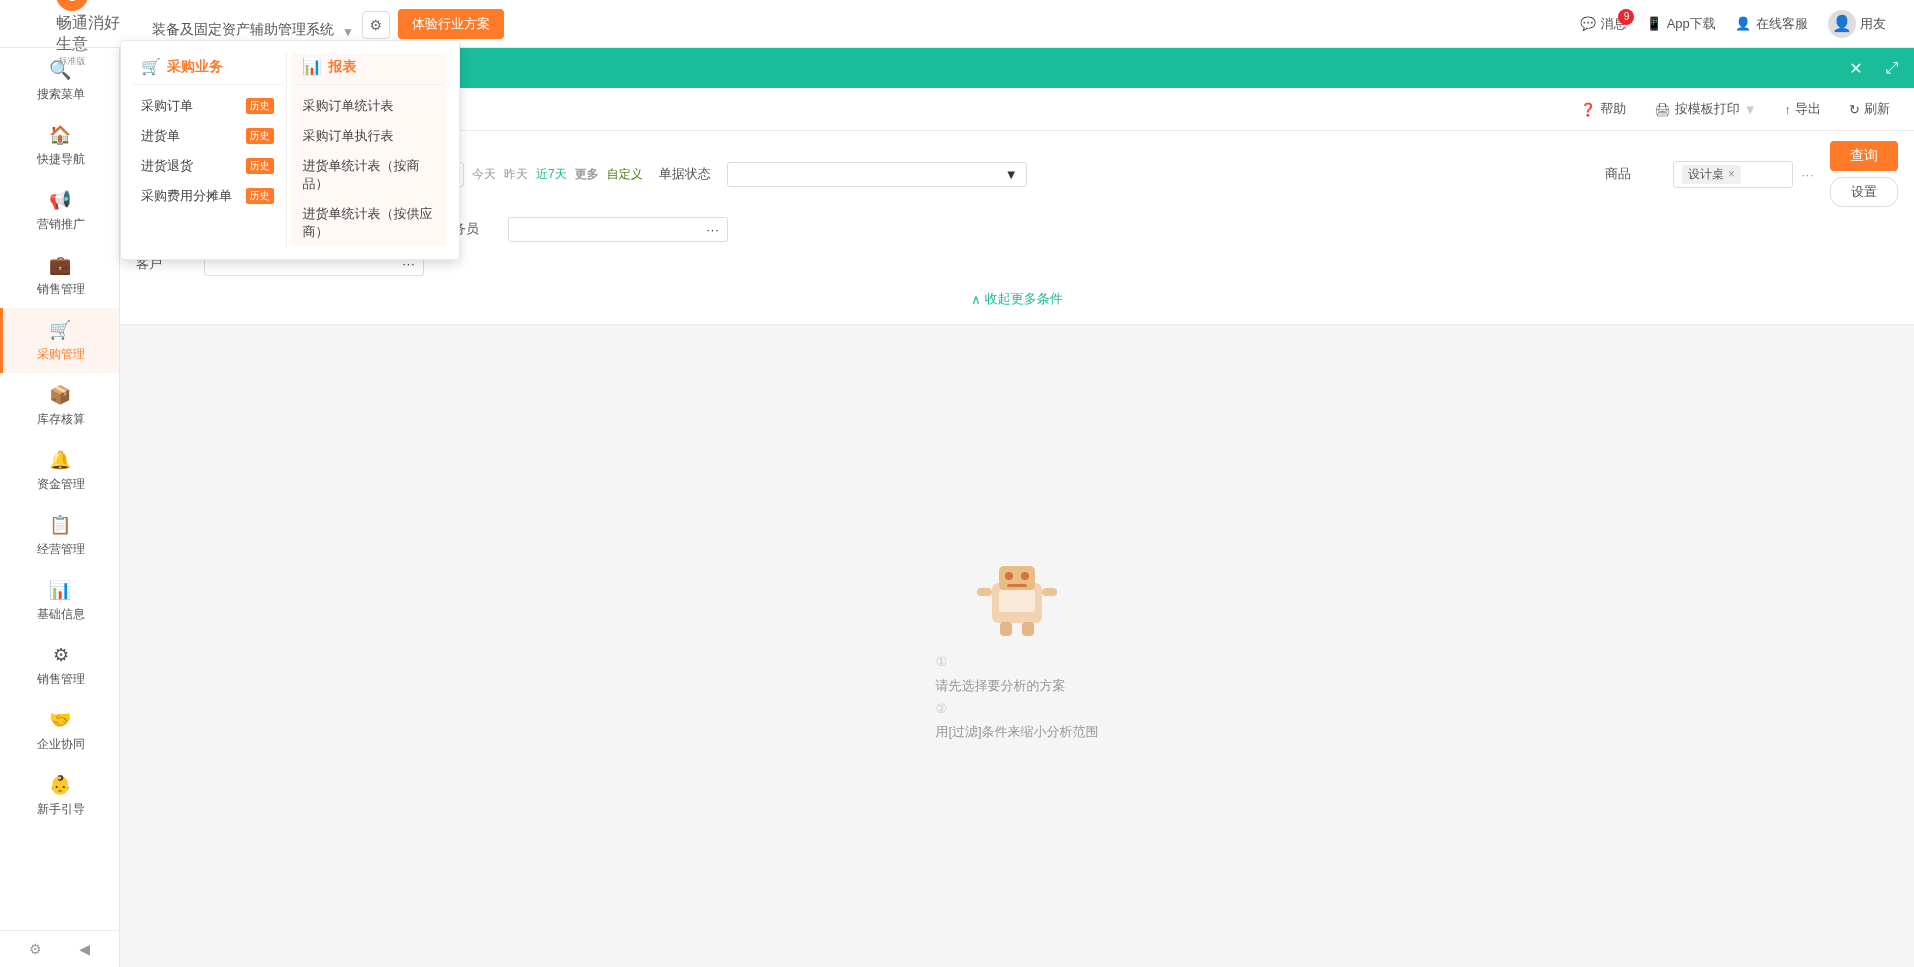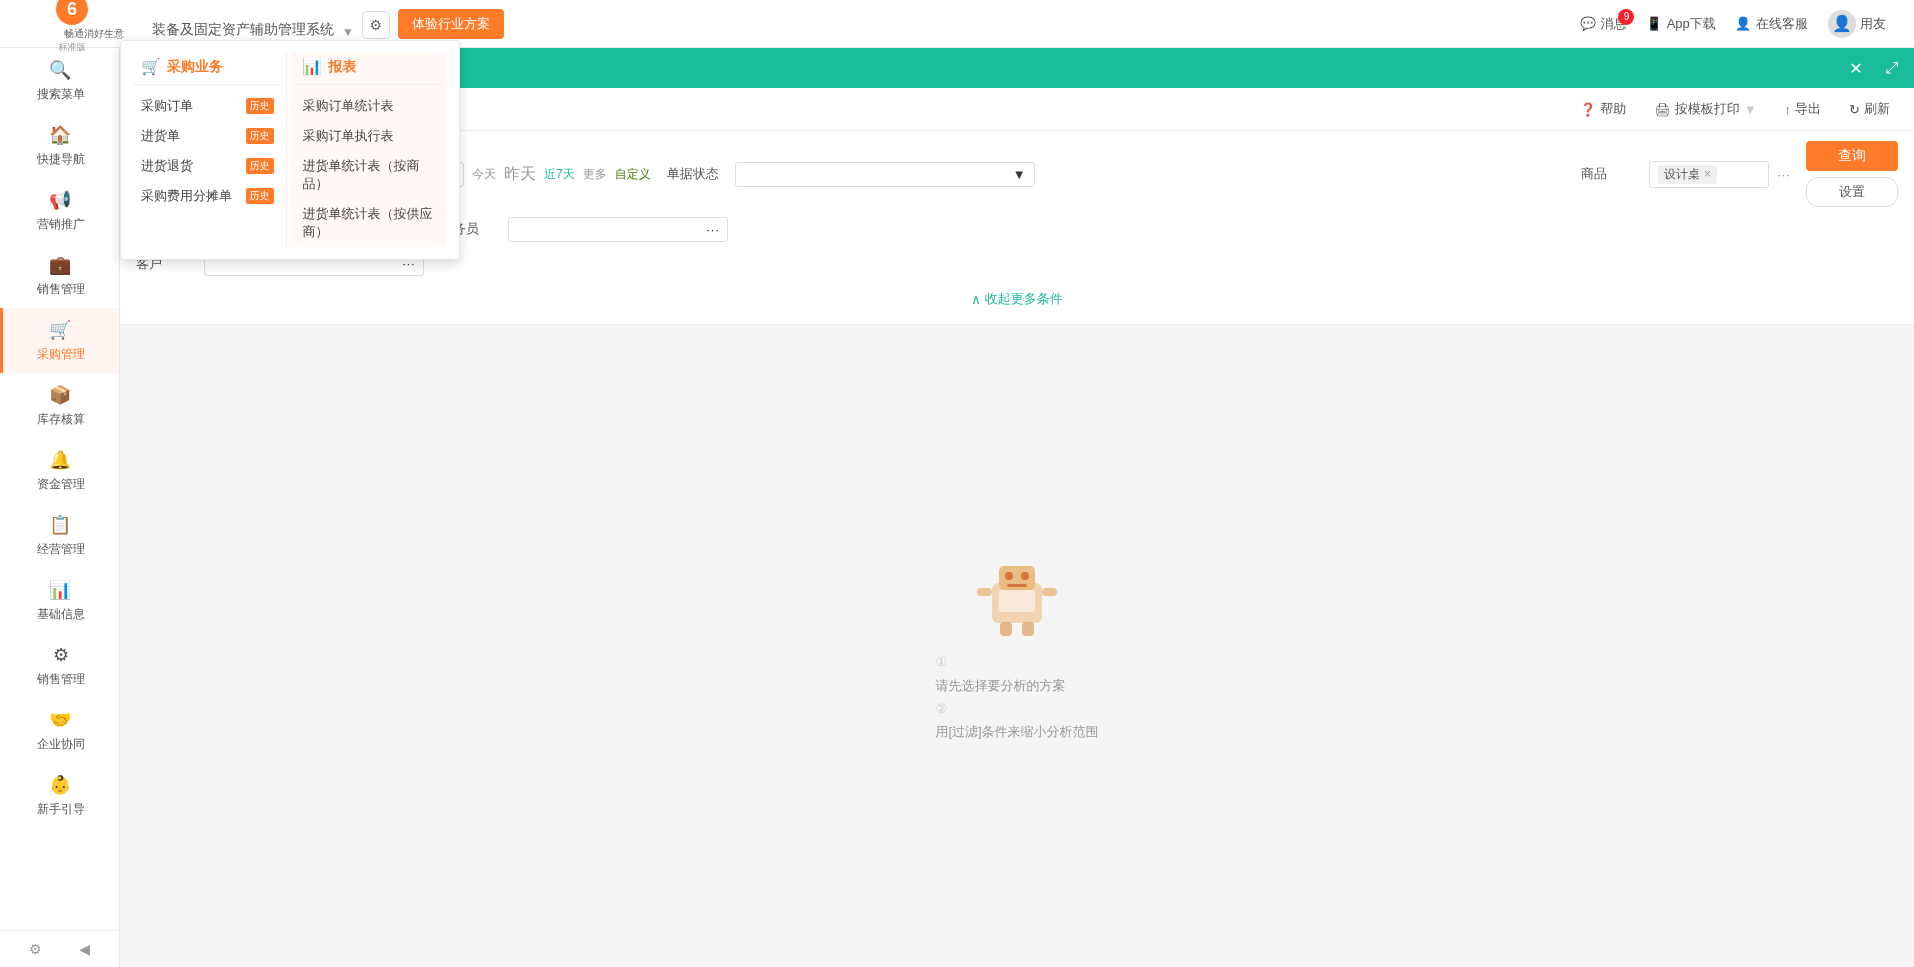--- a/index.html
+++ b/index.html
@@ -29,21 +29,21 @@
       height: 32px;
       background: #ff7b29;
       border-radius: 50%;
       display: flex;
       align-items: center;
       justify-content: center;
       color: white;
       font-size: 18px;
       font-weight: bold;
     }
-    .logo-text { font-size: 10px; color: #666; margin-top: 2px; margin-left: 44px; }
+    .logo-text { font-size: 16px; color: #666; margin-top: 2px; margin-left: 44px; }
     .logo-badge { font-size: 9px; color: #999; }
 
     .system-title {
       display: flex;
       align-items: flex-end;
       gap: 8px;
       flex: 1;
       padding-left: 20px;
       font-size: 14px;
       color: #555;
@@ -271,21 +271,21 @@
       align-items: center;
       gap: 4px;
     }
     .filter-tag-close { cursor: pointer; color: #999; }
     .filter-dots { color: #999; font-size: 13px; cursor: pointer; }
     .query-btn {
       background: #ff7b29;
       color: white;
       border: none;
       border-radius: 4px;
-      padding: 6px 32px;
+      padding: 6px 20px;
       cursor: pointer;
       font-size: 14px;
     }
     .set-btn {
       border: 1px solid #ddd;
       background: #fff;
       color: #555;
       border-radius: 12px;
       padding: 5px 16px;
       cursor: pointer;
@@ -569,23 +569,23 @@
 
       <div class="filter-row">
         <div class="filter-cell">
           <span class="filter-label">日期</span>
           <div class="date-range">
             <span>2024-01-01</span>
             <span class="date-sep">~</span>
             <span>2024-12-31</span>
           </div>
           <span style="font-size:12px;color:#999;cursor:pointer;">今天</span>
-          <span style="font-size:16px;color:#999;cursor:pointer;">昨天</span>
+          <span style="font-size:12px;color:#999;cursor:pointer;">昨天</span>
           <span style="font-size:12px;color:#1abc9c;cursor:pointer;">近7天</span>
-          <span style="font-size:12px;color:#999;cursor:pointer;">更多</span>
+          <span style="font-size:12px;color:#999;cursor:pointer;font-weight:bold;">更多</span>
           <span style="font-size:12px;color:#4d7c0f;cursor:pointer;">自定义</span>
         </div>
         <div class="filter-cell" style="flex:1;">
           <span class="filter-label">单据状态</span>
           <div class="select-wrap" style="width:300px;">
             <span></span>
             <span>▼</span>
           </div>
         </div>
         <div class="filter-cell">

